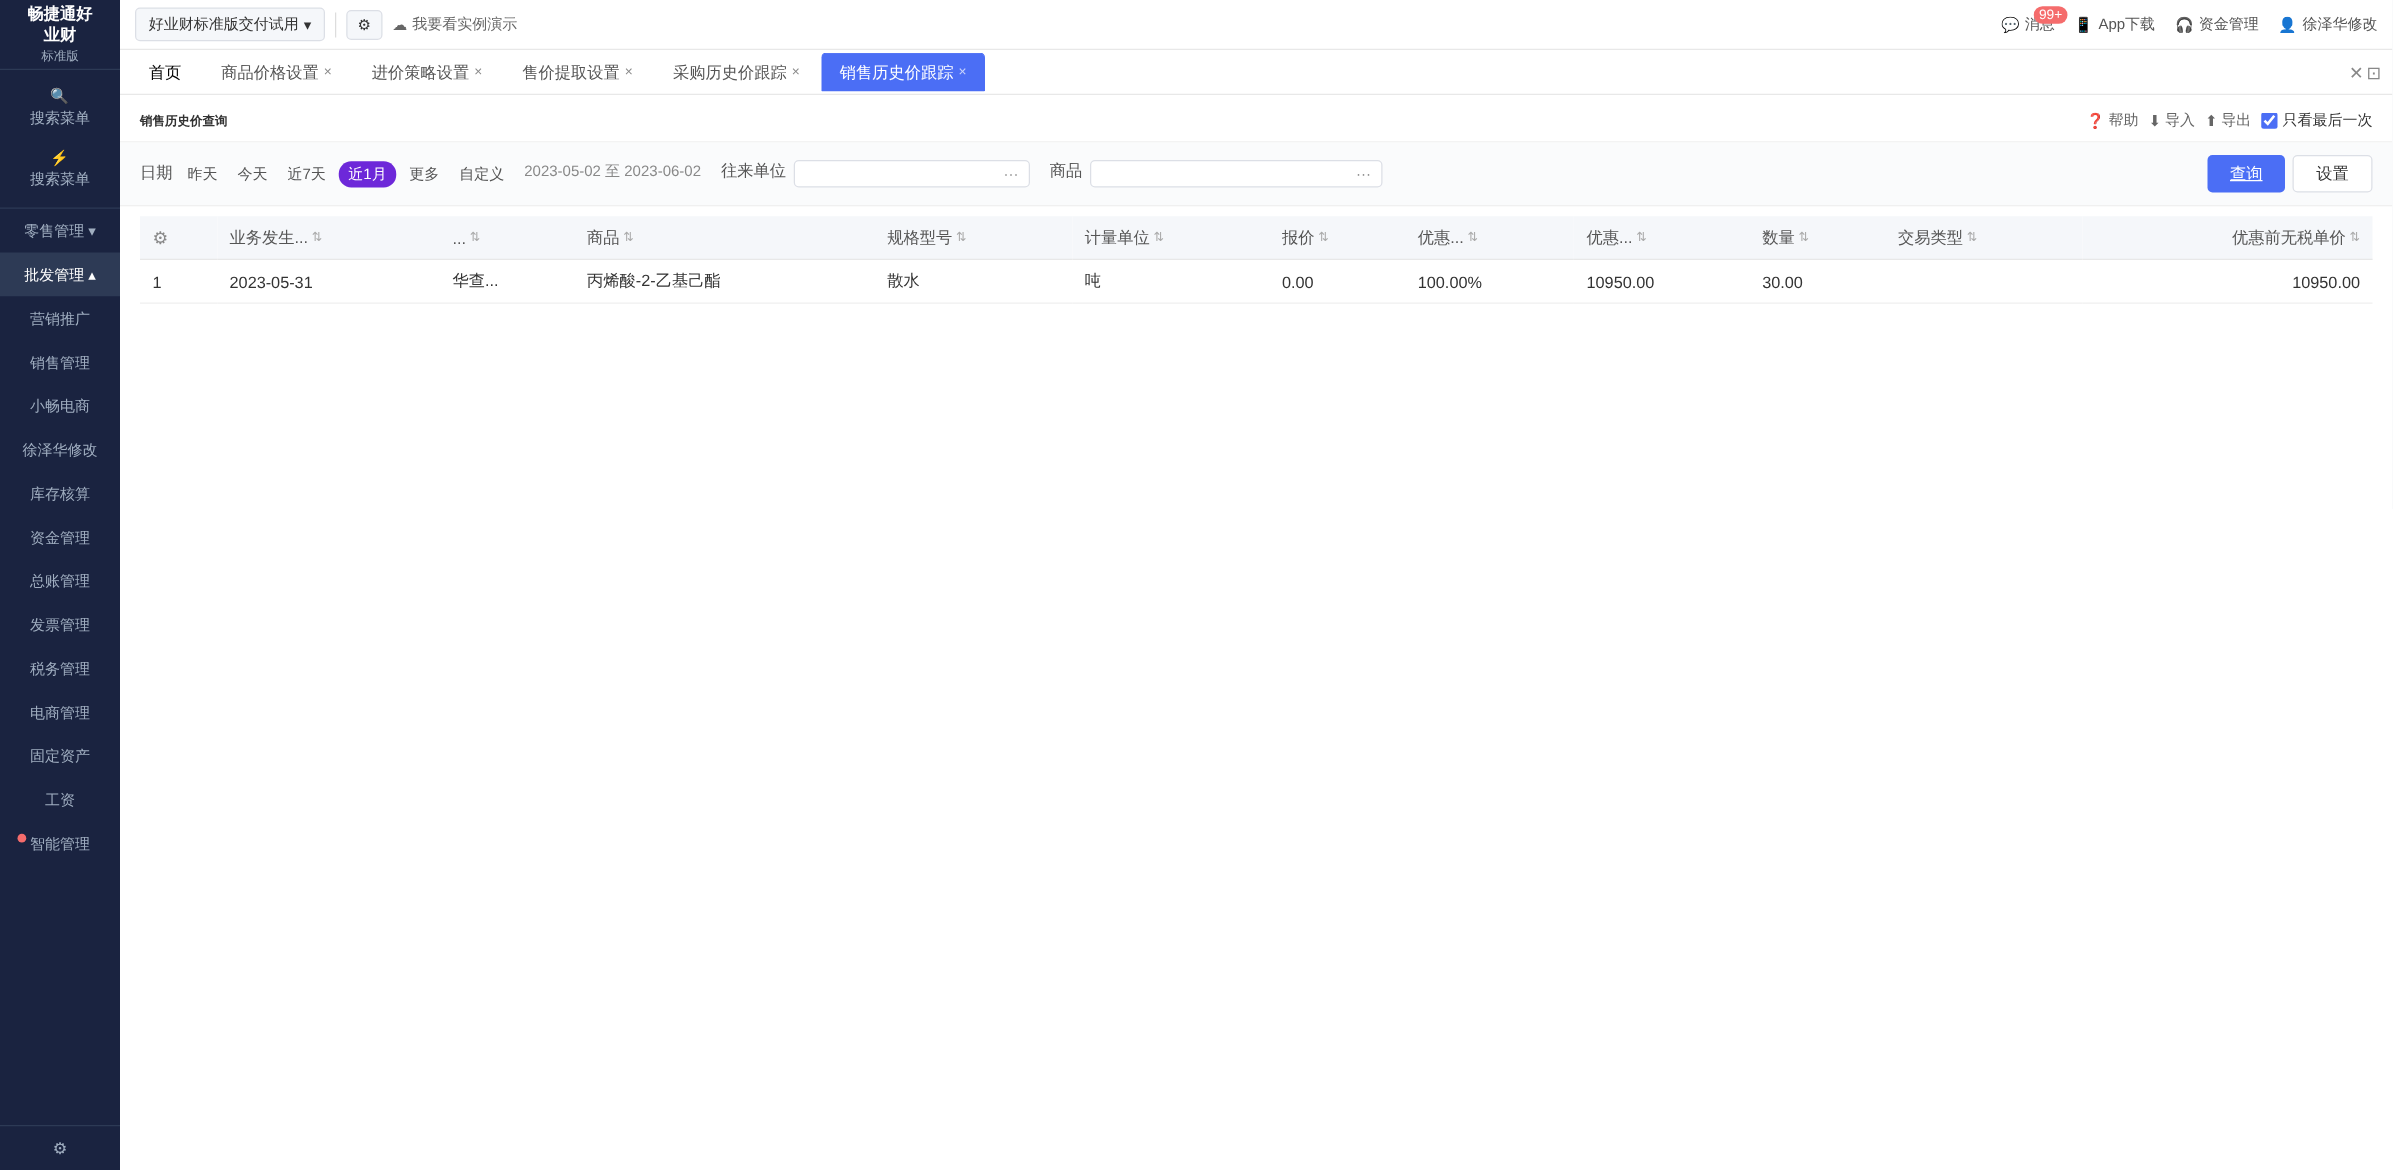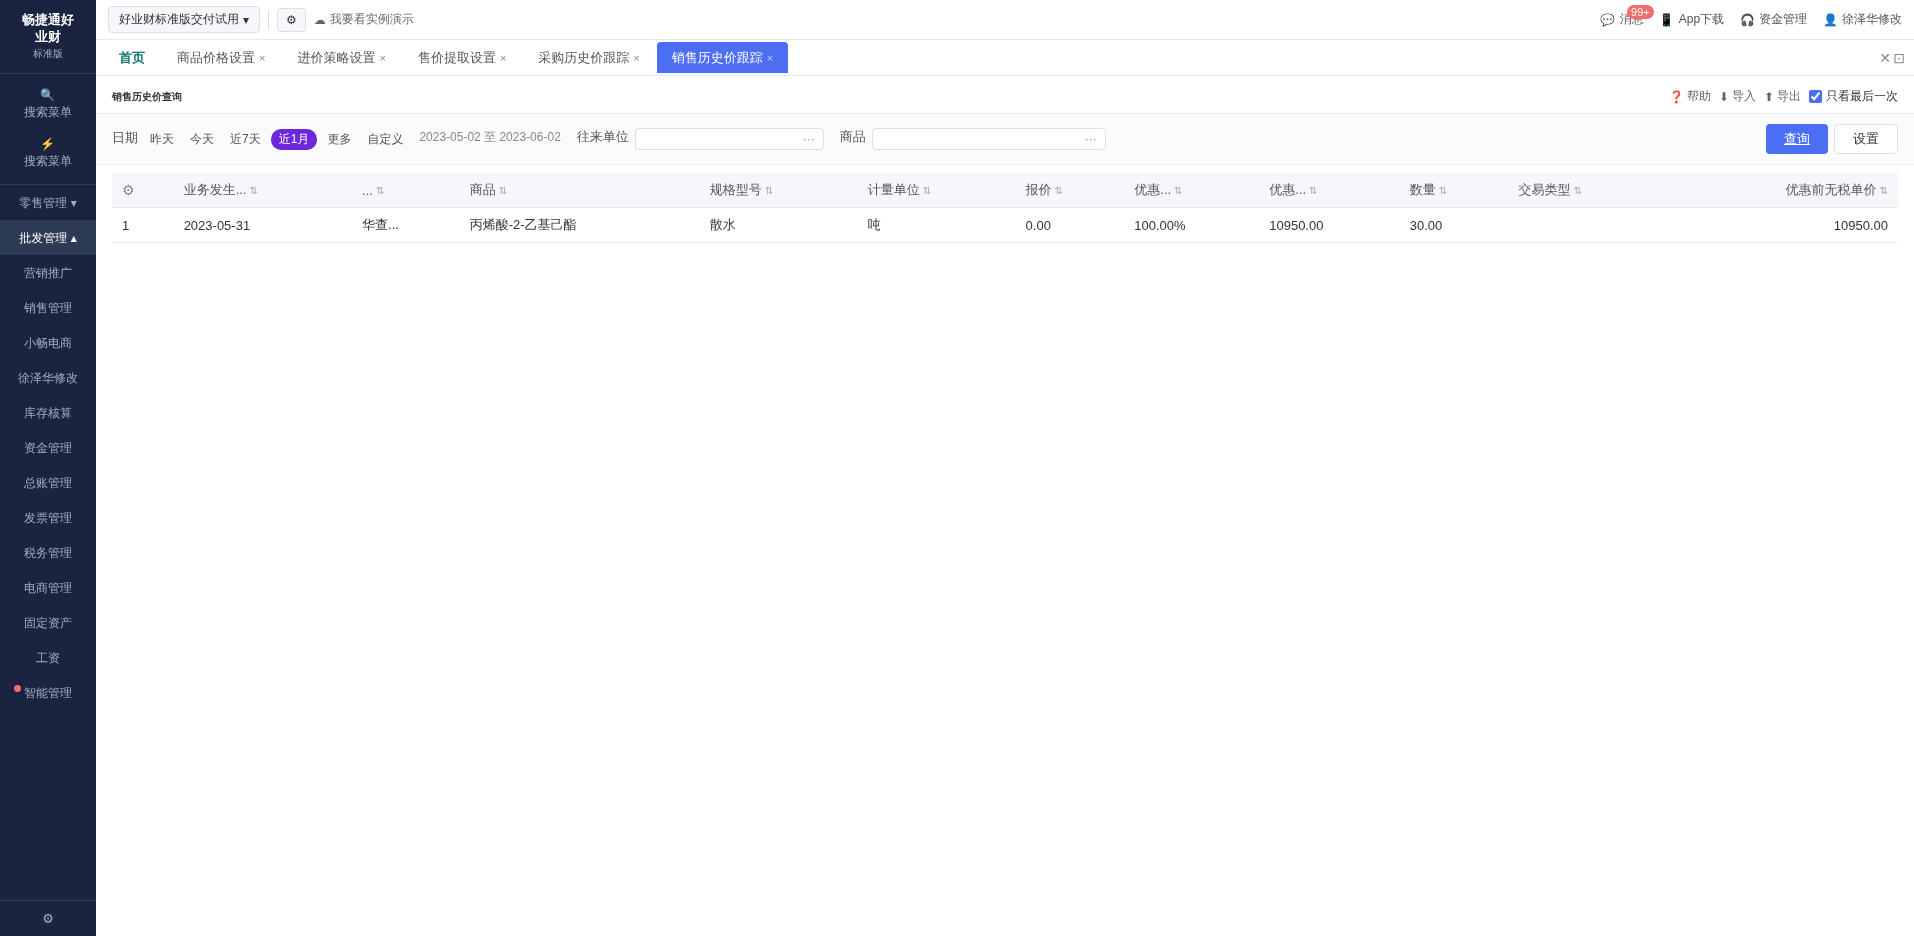--- a/index.html
+++ b/index.html
@@ -10,21 +10,21 @@
       width: 96px;
       background: #1a2340;
       color: #a0aec0;
       display: flex;
       flex-direction: column;
       flex-shrink: 0;
       height: 100%;
       overflow: hidden;
     }
     #sidebar .logo {
-      height: 74px;
+      height: 56px;
       display: flex;
       align-items: center;
       justify-content: center;
       flex-direction: column;
       border-bottom: 1px solid #2d3a55;
       padding: 6px 18px;
     }
     #sidebar .logo .logo-title {
       color: #fff;
       font-size: 13px;
@@ -170,21 +170,21 @@
     .tab.active {
       background: #4b6ef5;
       color: #fff;
       border-color: #4b6ef5;
     }
     .tab .close-btn {
       font-size: 11px;
       opacity: 0.7;
       cursor: pointer;
     }
-    .tab.home { background: none; color: #0f766e; font-weight: bold; }
+    .tab.home { background: none; color: #000000; }
 
     
     #content {
       flex: 1;
       overflow: auto;
       padding: 0;
       background: #fff;
     }
 
     

